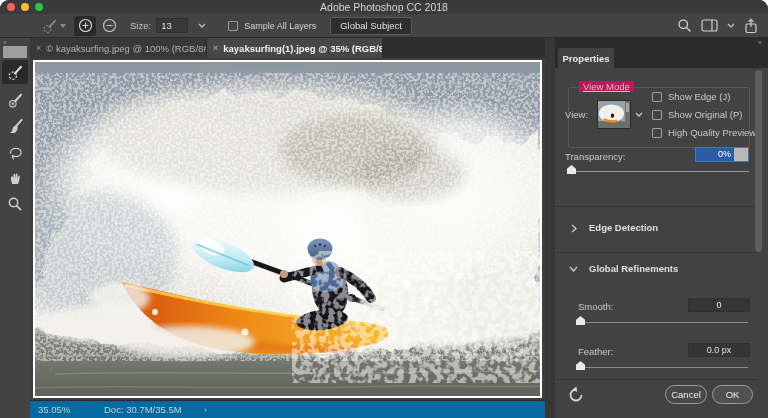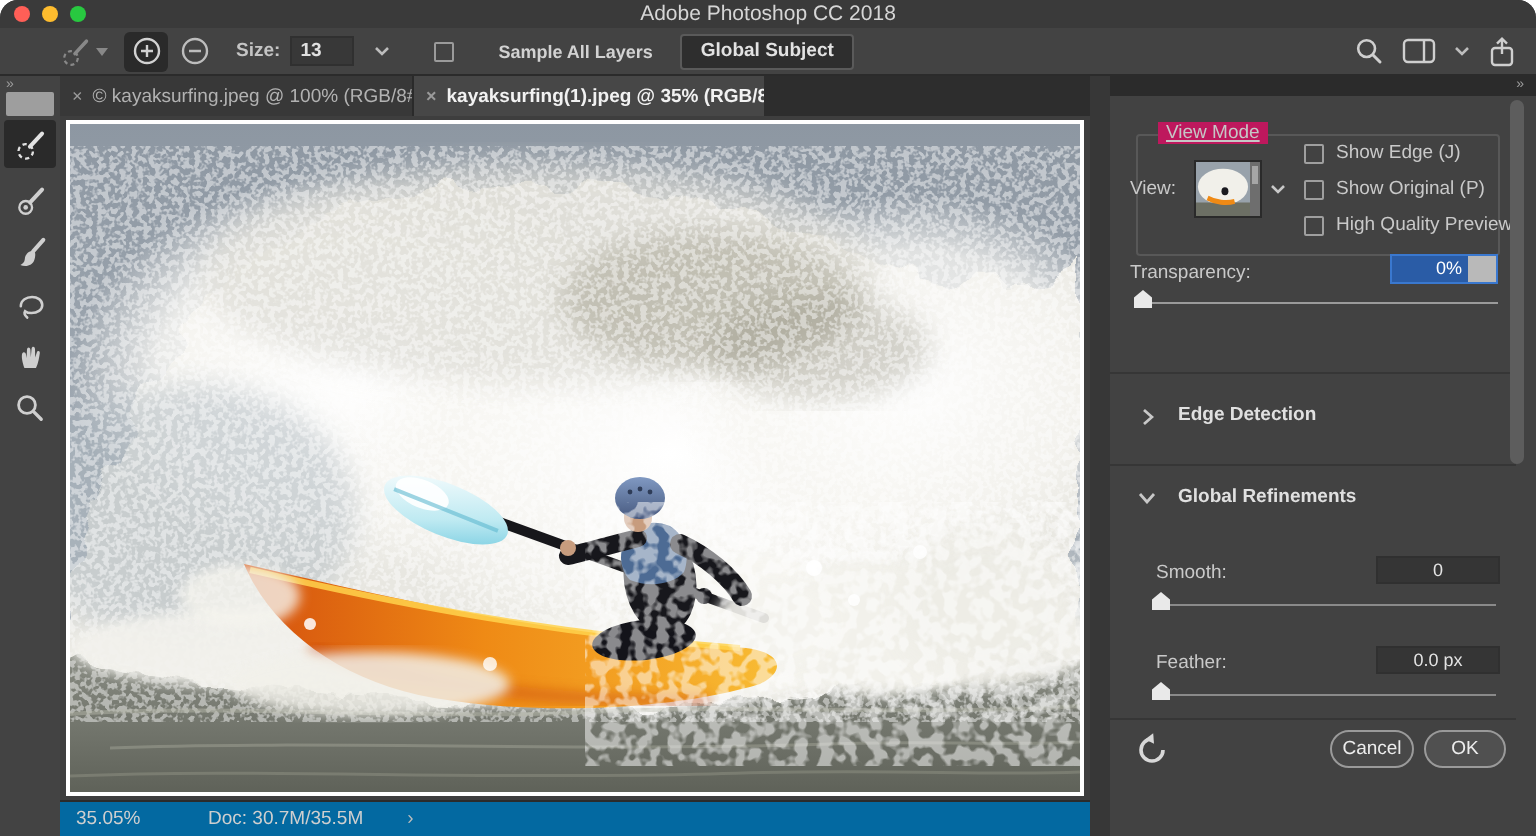--- a/index.html
+++ b/index.html
@@ -5,30 +5,30 @@
   html,body{margin:0;padding:0;background:#fff;width:768px;height:418px;overflow:hidden;
     font-family:"Liberation Sans",sans-serif;-webkit-font-smoothing:antialiased;}
   *{box-sizing:border-box;}
   .window{width:768px;height:418px;border-radius:9px 9px 0 0;overflow:hidden;background:#3a3a3a;display:flex;flex-direction:column;}
   
   .titlebar{height:14px;background:#3a3a3a;position:relative;flex:0 0 auto;}
   .lights{position:absolute;left:7px;top:3px;display:flex;gap:6px;}
   .light{width:8px;height:8px;border-radius:50%;}
   .title{position:absolute;left:0;right:0;top:1px;text-align:center;font-size:10.5px;color:#d6d6d6;}
   
-  .optionsbar{height:24px;background:#434343;border-bottom:1px solid #2b2b2b;display:flex;align-items:center;padding-left:30px;padding-right:10px;flex:0 0 auto;font-weight:bold;}
+  .optionsbar{height:24px;background:#434343;border-bottom:1px solid #2b2b2b;display:flex;align-items:center;padding-left:42px;padding-right:10px;flex:0 0 auto;}
   .preset{display:flex;align-items:center;gap:2px;opacity:.8;}
   .tinychev{width:0;height:0;border-left:3px solid transparent;border-right:3px solid transparent;border-top:4px solid #9a9a9a;}
   .roundbtn{display:flex;align-items:center;justify-content:center;width:22px;height:20px;border-radius:3px;}
   .roundbtn.pressed{background:#2a2a2a;}
   .optlabel{font-size:9.5px;color:#c4c4c4;margin-left:10px;}
   .sizefield{margin-left:5px;width:32px;height:15px;background:#383838;border:1px solid #303030;color:#e0e0e0;font-size:9.5px;line-height:13px;padding-left:4px;}
   .chevbtn{margin-left:6px;width:16px;height:15px;display:flex;align-items:center;justify-content:center;}
   .chk{width:10px;height:10px;border:1px solid #9b9b9b;border-radius:1px;background:transparent;flex:0 0 auto;}
-  .chkrow{display:flex;align-items:center;gap:22px;}
+  .chkrow{display:flex;align-items:center;gap:6px;}
   .selectsubject{margin-left:14px;height:18px;padding:0 9px;background:#2e2e2e;border:1px solid #5a5a5a;border-radius:2px;color:#e2e2e2;font-size:9.5px;display:flex;align-items:center;}
   .opt-right{margin-left:auto;display:flex;align-items:center;gap:9px;}
   
   .main{flex:1;display:flex;min-height:0;}
   .toolstrip{width:30px;background:#434343;position:relative;flex:0 0 auto;}
   .dblchev{font-size:7px;color:#9a9a9a;letter-spacing:-1px;}
   .toolstrip .dblchev{position:absolute;left:3px;top:1px;}
   .toolswatch{position:absolute;left:3px;top:8px;width:24px;height:12px;background:#9e9e9e;border-radius:1px;}
   .tool{position:absolute;left:2px;width:26px;height:24px;display:flex;align-items:center;justify-content:center;border-radius:2px;}
   .tool.active{background:#2a2a2a;}
@@ -313,20 +313,23 @@
         <span class="docinfo">Doc: 30.7M/35.5M</span>
         <span class="chev">›</span>
       </div>
     </div>
 
     <div class="panel">
       <div class="panelbody">
         <div class="panelhead">
           <span class="dblchev">»</span>
         </div>
+        <div class="paneltabs">
+          <div class="propstab">Properties</div>
+        </div>
         <div class="panelcontent">
 
           <div class="abs groupbox"></div>
           <div class="abs grouplabel">View Mode</div>
 
           <div class="abs" style="left:10px;top:41px">View:</div>
           <div class="abs thumbbox">
             <svg viewBox="0 0 28 24" preserveAspectRatio="none">
               <rect width="28" height="24" fill="#98a2ab"></rect>
               <ellipse cx="14" cy="11" rx="13" ry="8" fill="#f1f0ea"></ellipse>

